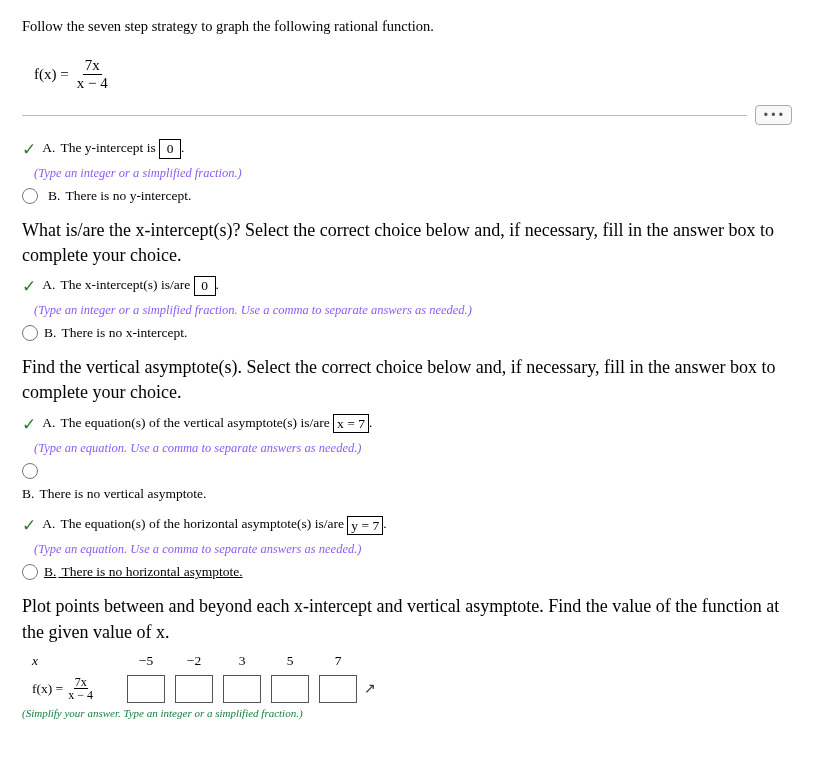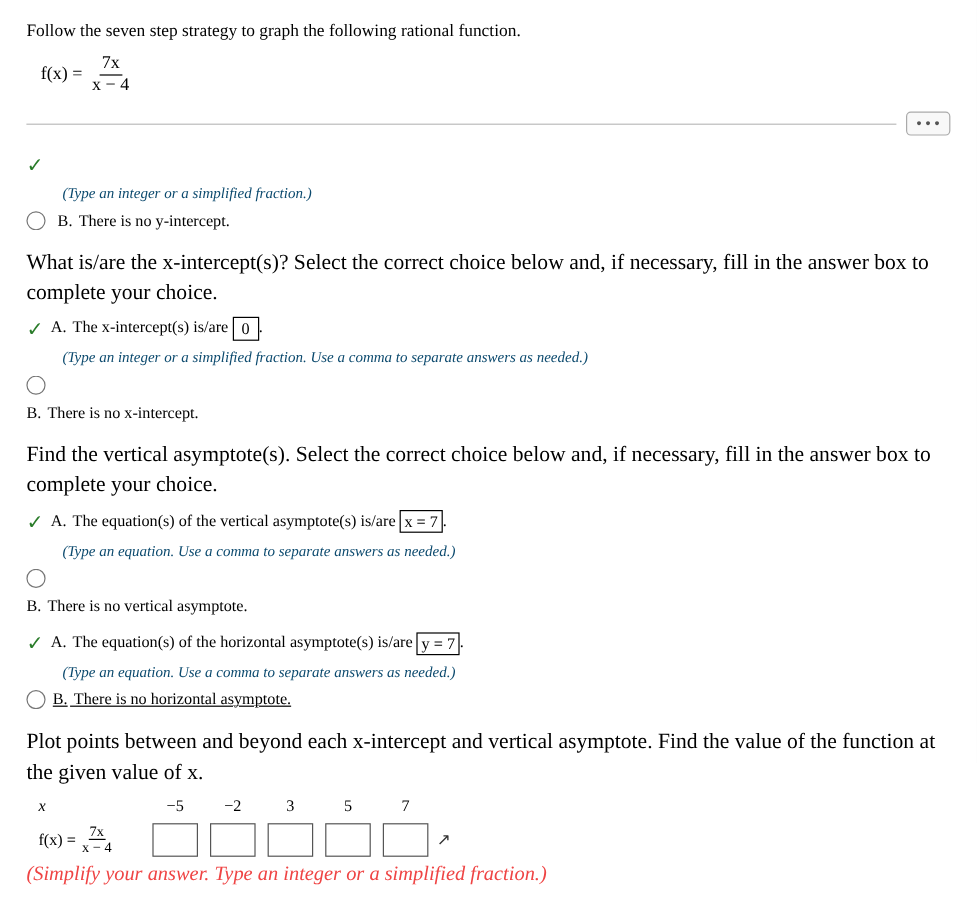--- a/index.html
+++ b/index.html
@@ -14,21 +14,21 @@
     }
     .page {
       width: 814px;
       min-height: 767px;
       background: #fff;
       padding: 18px 22px 20px 22px;
       position: relative;
     }
     .intro {
       font-size: 14.5px;
-      margin-bottom: 10px;
+      margin-bottom: 22px;
     }
     .function-display {
       font-size: 15px;
       margin-left: 12px;
       margin-bottom: 14px;
       display: flex;
       align-items: center;
       gap: 6px;
     }
     .fx-label {
@@ -108,22 +108,22 @@
       min-height: 18px;
       padding: 0 3px;
       font-size: 13.5px;
       text-align: center;
       background: #fff;
       vertical-align: middle;
       line-height: 1.3;
     }
     .sub-note {
       font-size: 12.5px;
-      margin-left: 30px;
-      color: #0c4a6e;
+      margin-left: 12px;
+      color: #8b5cf6;
       margin-top: 2px;
       font-style: italic;
     }
     .checked-icon {
       color: #2a7c2a;
       font-size: 17px;
       margin-top: 0px;
     }
     
     .table-section {
@@ -163,25 +163,25 @@
     .table-input {
       width: 38px;
       height: 28px;
       border: 1px solid #555;
       text-align: center;
       font-size: 13px;
       background: #fff;
       margin: 0 5px;
     }
     .table-note {
-      font-size: 17px;
+      font-size: 11px;
       margin-top: 4px;
       margin-left: 0;
       font-style: italic;
-      color: #ef4444;
+      color: #15803d;
     }
     .small-fraction {
       display: inline-flex;
       flex-direction: column;
       align-items: center;
       font-size: 12px;
       line-height: 1;
       vertical-align: middle;
     }
     .small-fraction .num {
@@ -215,20 +215,24 @@
 
   <div class="divider-row">
     <div class="divider-line"></div>
     <button class="dots-btn">• • •</button>
   </div>
 
   <div class="section">
 
     <div class="choice-row">
       <span class="checked-icon">✓</span>
+      <span class="choice-label">
+        <span class="choice-letter">A.</span>
+        The y-intercept is <span class="answer-box">0</span>.
+      </span>
     </div>
     <div class="sub-note">(Type an integer or a simplified fraction.)</div>
 
     <div class="choice-row" style="margin-top:6px;gap:10px;">
       <input type="radio" class="choice-radio" name="y-int" style="">
       <span class="choice-label">
         <span class="choice-letter">B.</span>
         There is no y-intercept.
       </span>
     </div>
@@ -239,21 +243,21 @@
 
     <div class="choice-row">
       <span class="checked-icon">✓</span>
       <span class="choice-label">
         <span class="choice-letter">A.</span>
         The x-intercept(s) is/are <span class="answer-box">0</span>.
       </span>
     </div>
     <div class="sub-note">(Type an integer or a simplified fraction. Use a comma to separate answers as needed.)</div>
 
-    <div class="choice-row" style="margin-top:6px;flex-direction:column;">
+    <div class="choice-row" style="margin-top:6px;">
       <input type="radio" class="choice-radio" name="x-int" style="">
       <span class="choice-label">
         <span class="choice-letter">B.</span>
         There is no x-intercept.
       </span>
     </div>
   </div>
 
   <div class="section">
     <div class="question-text">Find the vertical asymptote(s). Select the correct choice below and, if necessary, fill in the answer box to complete your choice.</div>

